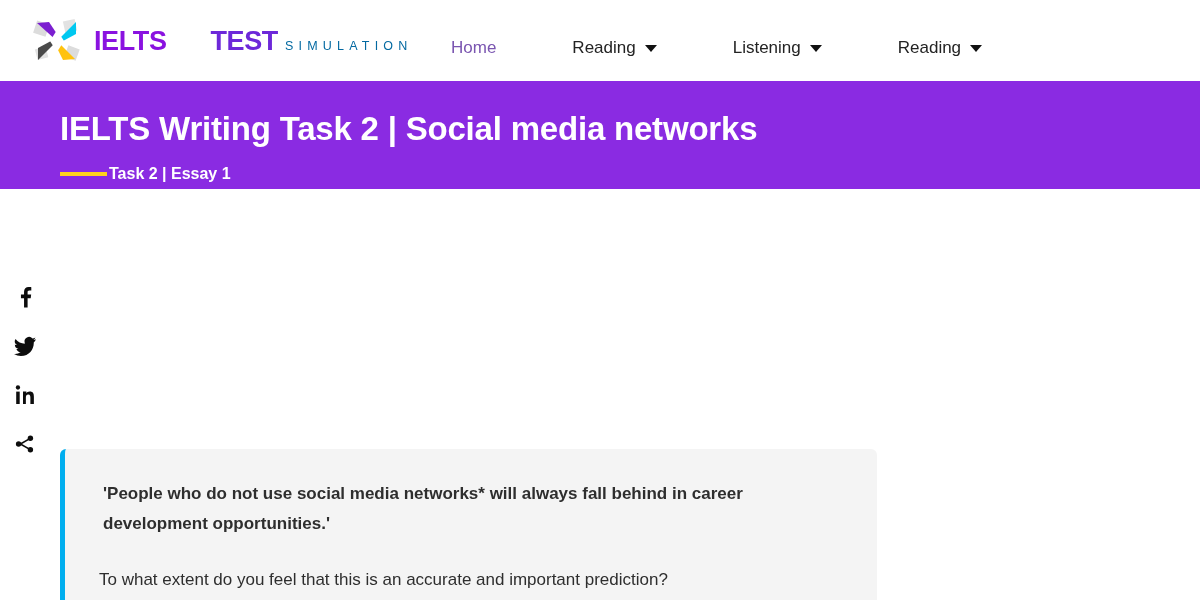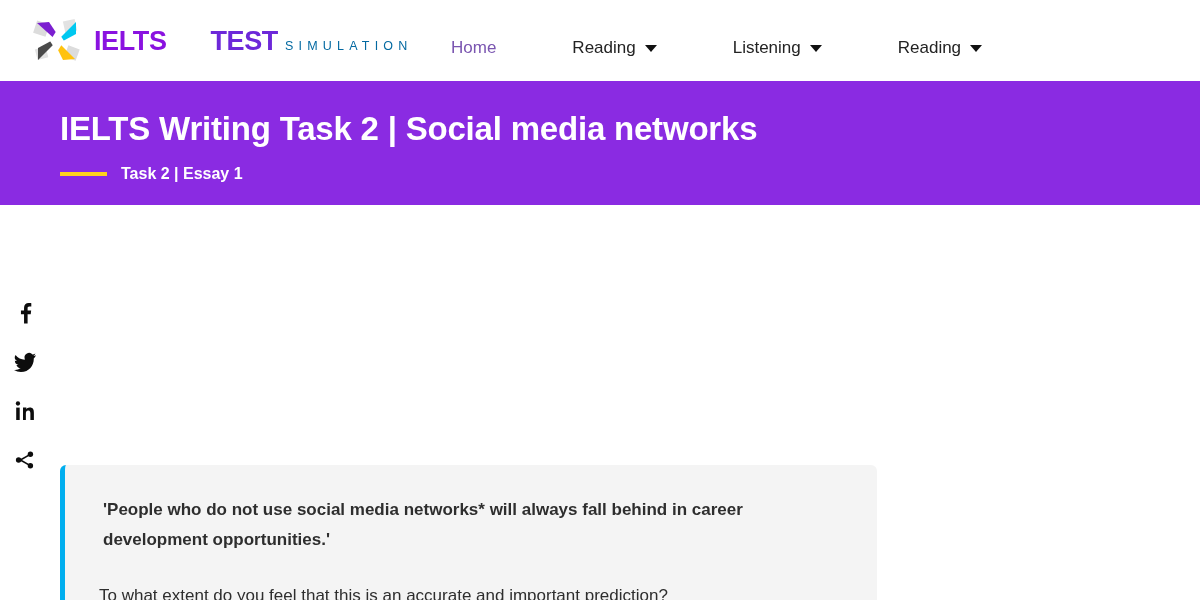--- a/index.html
+++ b/index.html
@@ -77,37 +77,37 @@
   .caret {
     width: 0; height: 0;
     border-left: 6px solid transparent;
     border-right: 6px solid transparent;
     border-top: 7px solid #111111;
     display: inline-block;
   }
 
   
   .page-banner {
-    height: 124px;
+    height: 108px;
     background: #8A2BE2;
     padding: 30px 0 0 60px;
   }
   .banner-title {
     color: #ffffff;
     font-size: 33px;
     font-weight: bold;
     letter-spacing: -0.2px;
     line-height: 1.1;
     margin: 0;
     white-space: nowrap;
   }
   .banner-sub {
     display: flex;
     align-items: center;
-    gap: 14px;
+    gap: 2px;
     margin-top: 18px;
   }
   .sub-dash {
     width: 47px; height: 4px;
     background: #FFD21E;
     display: block;
   }
   .sub-text {
     color: #ffffff;
     font-size: 16px;

